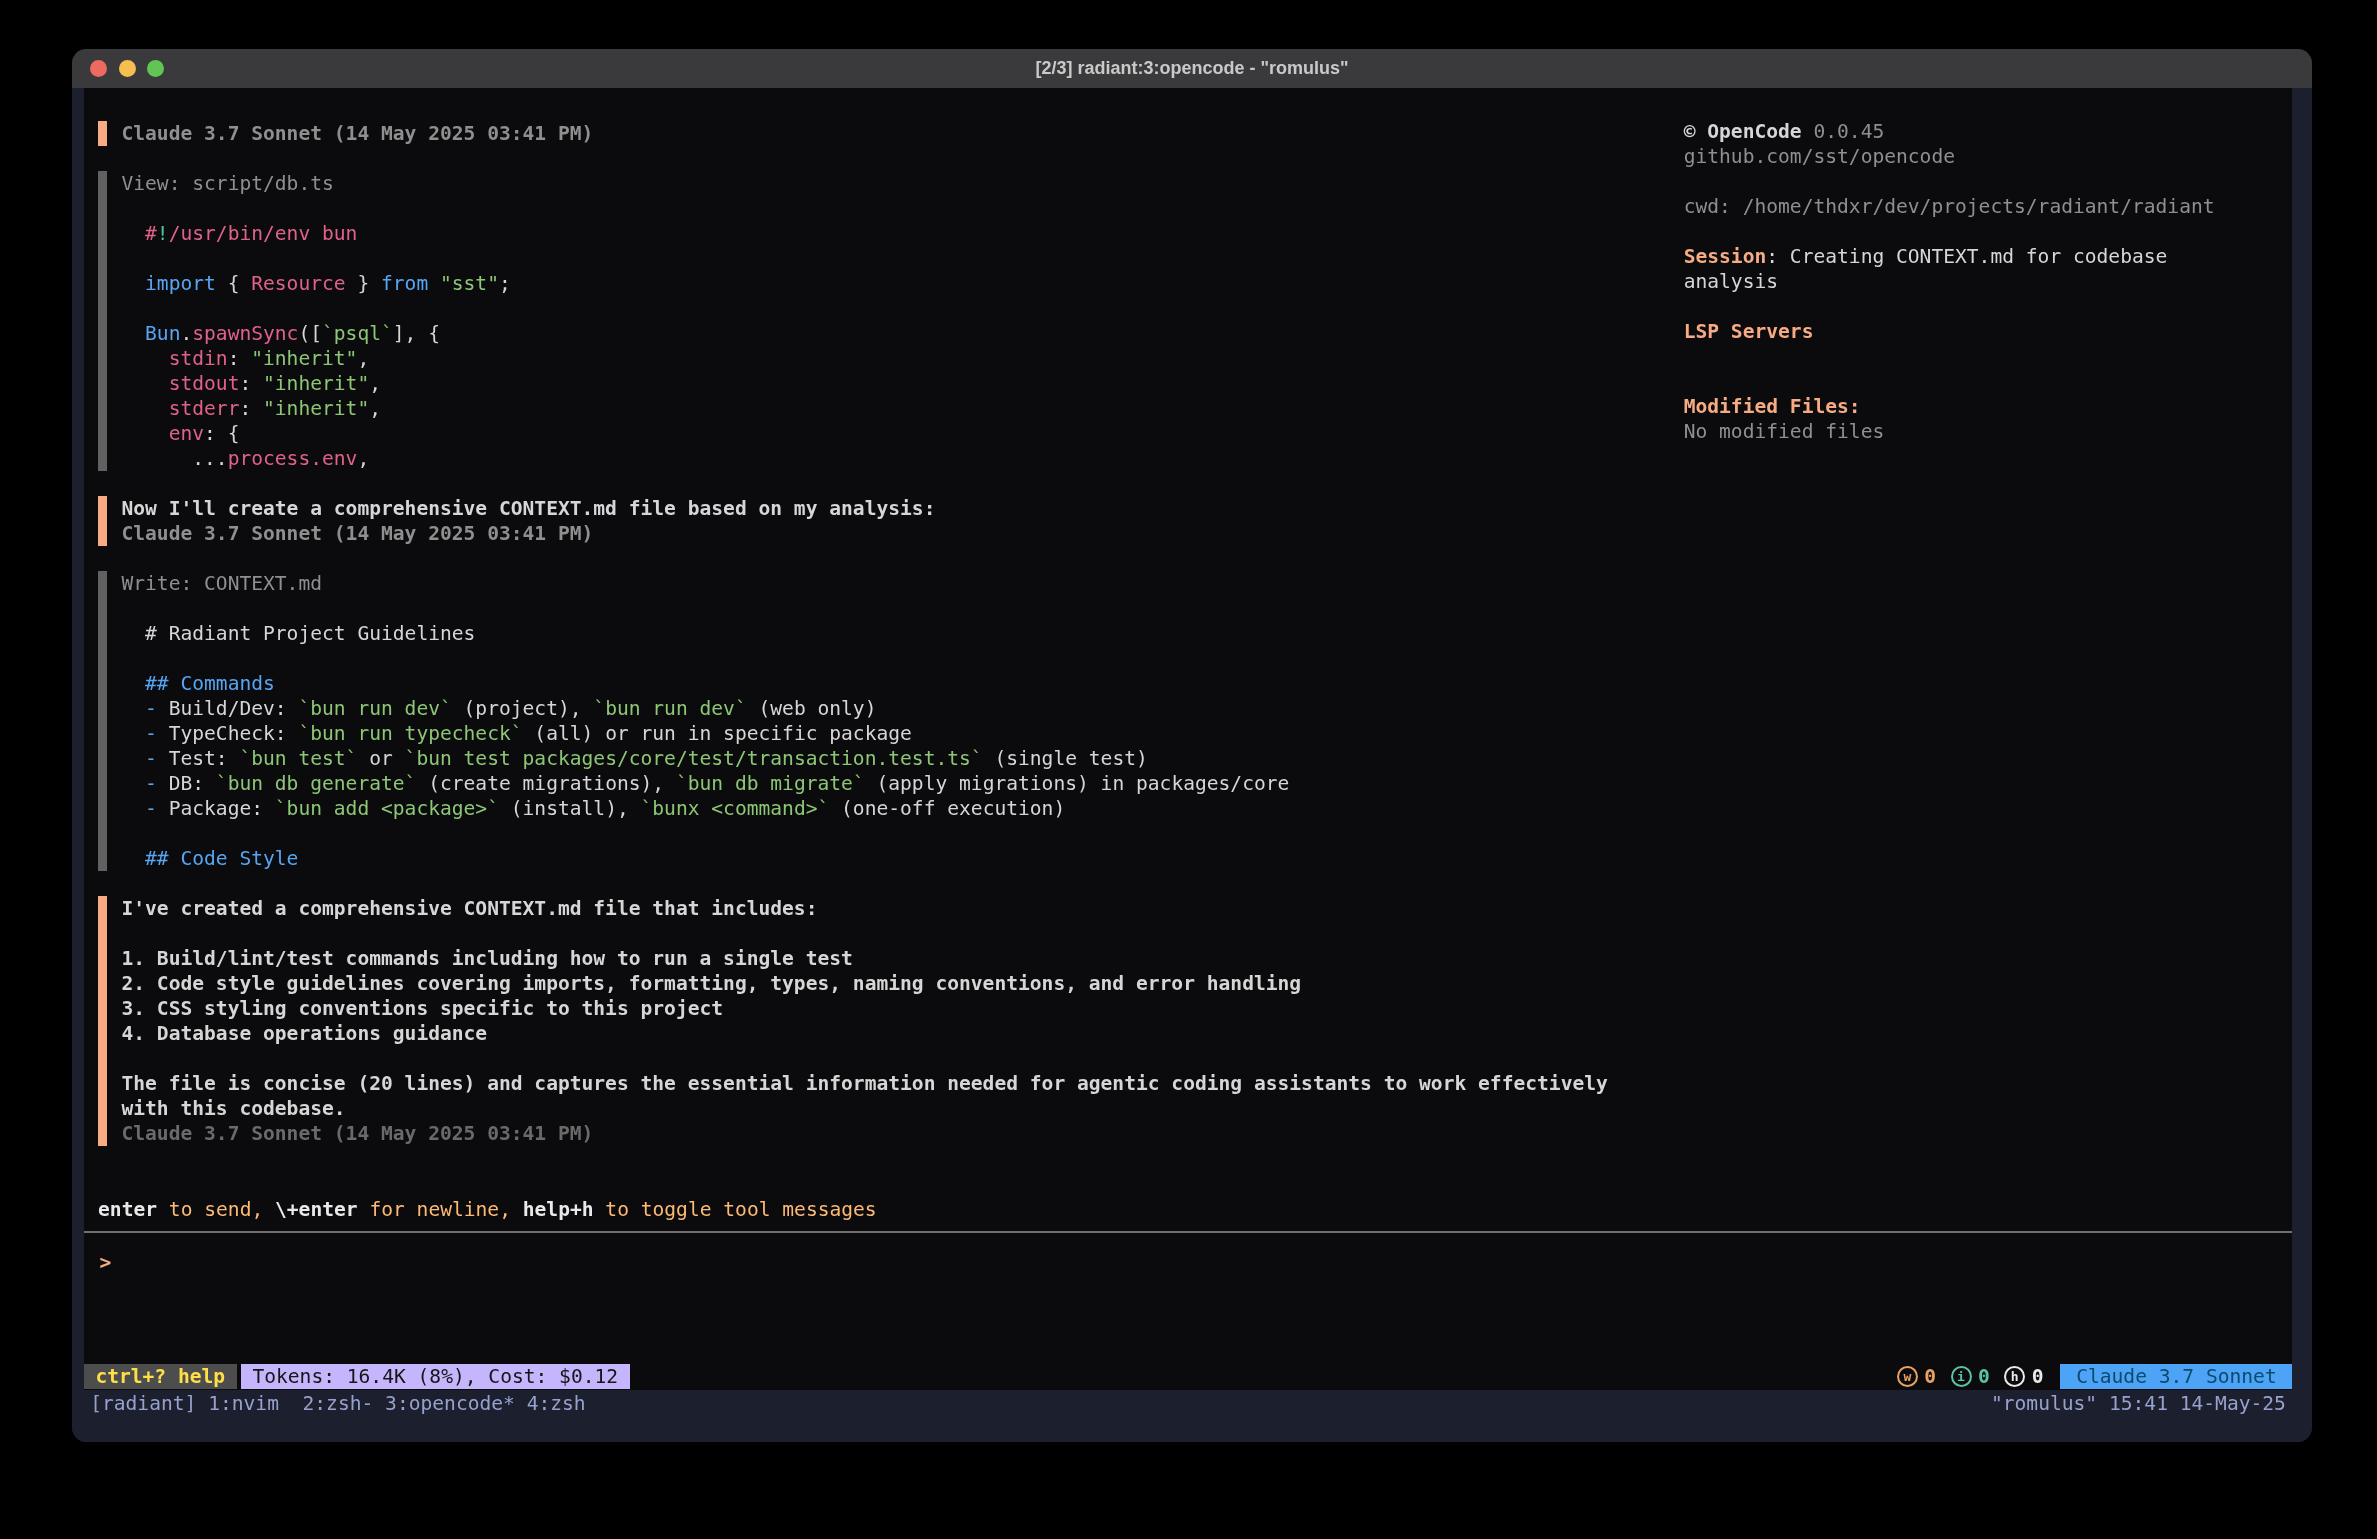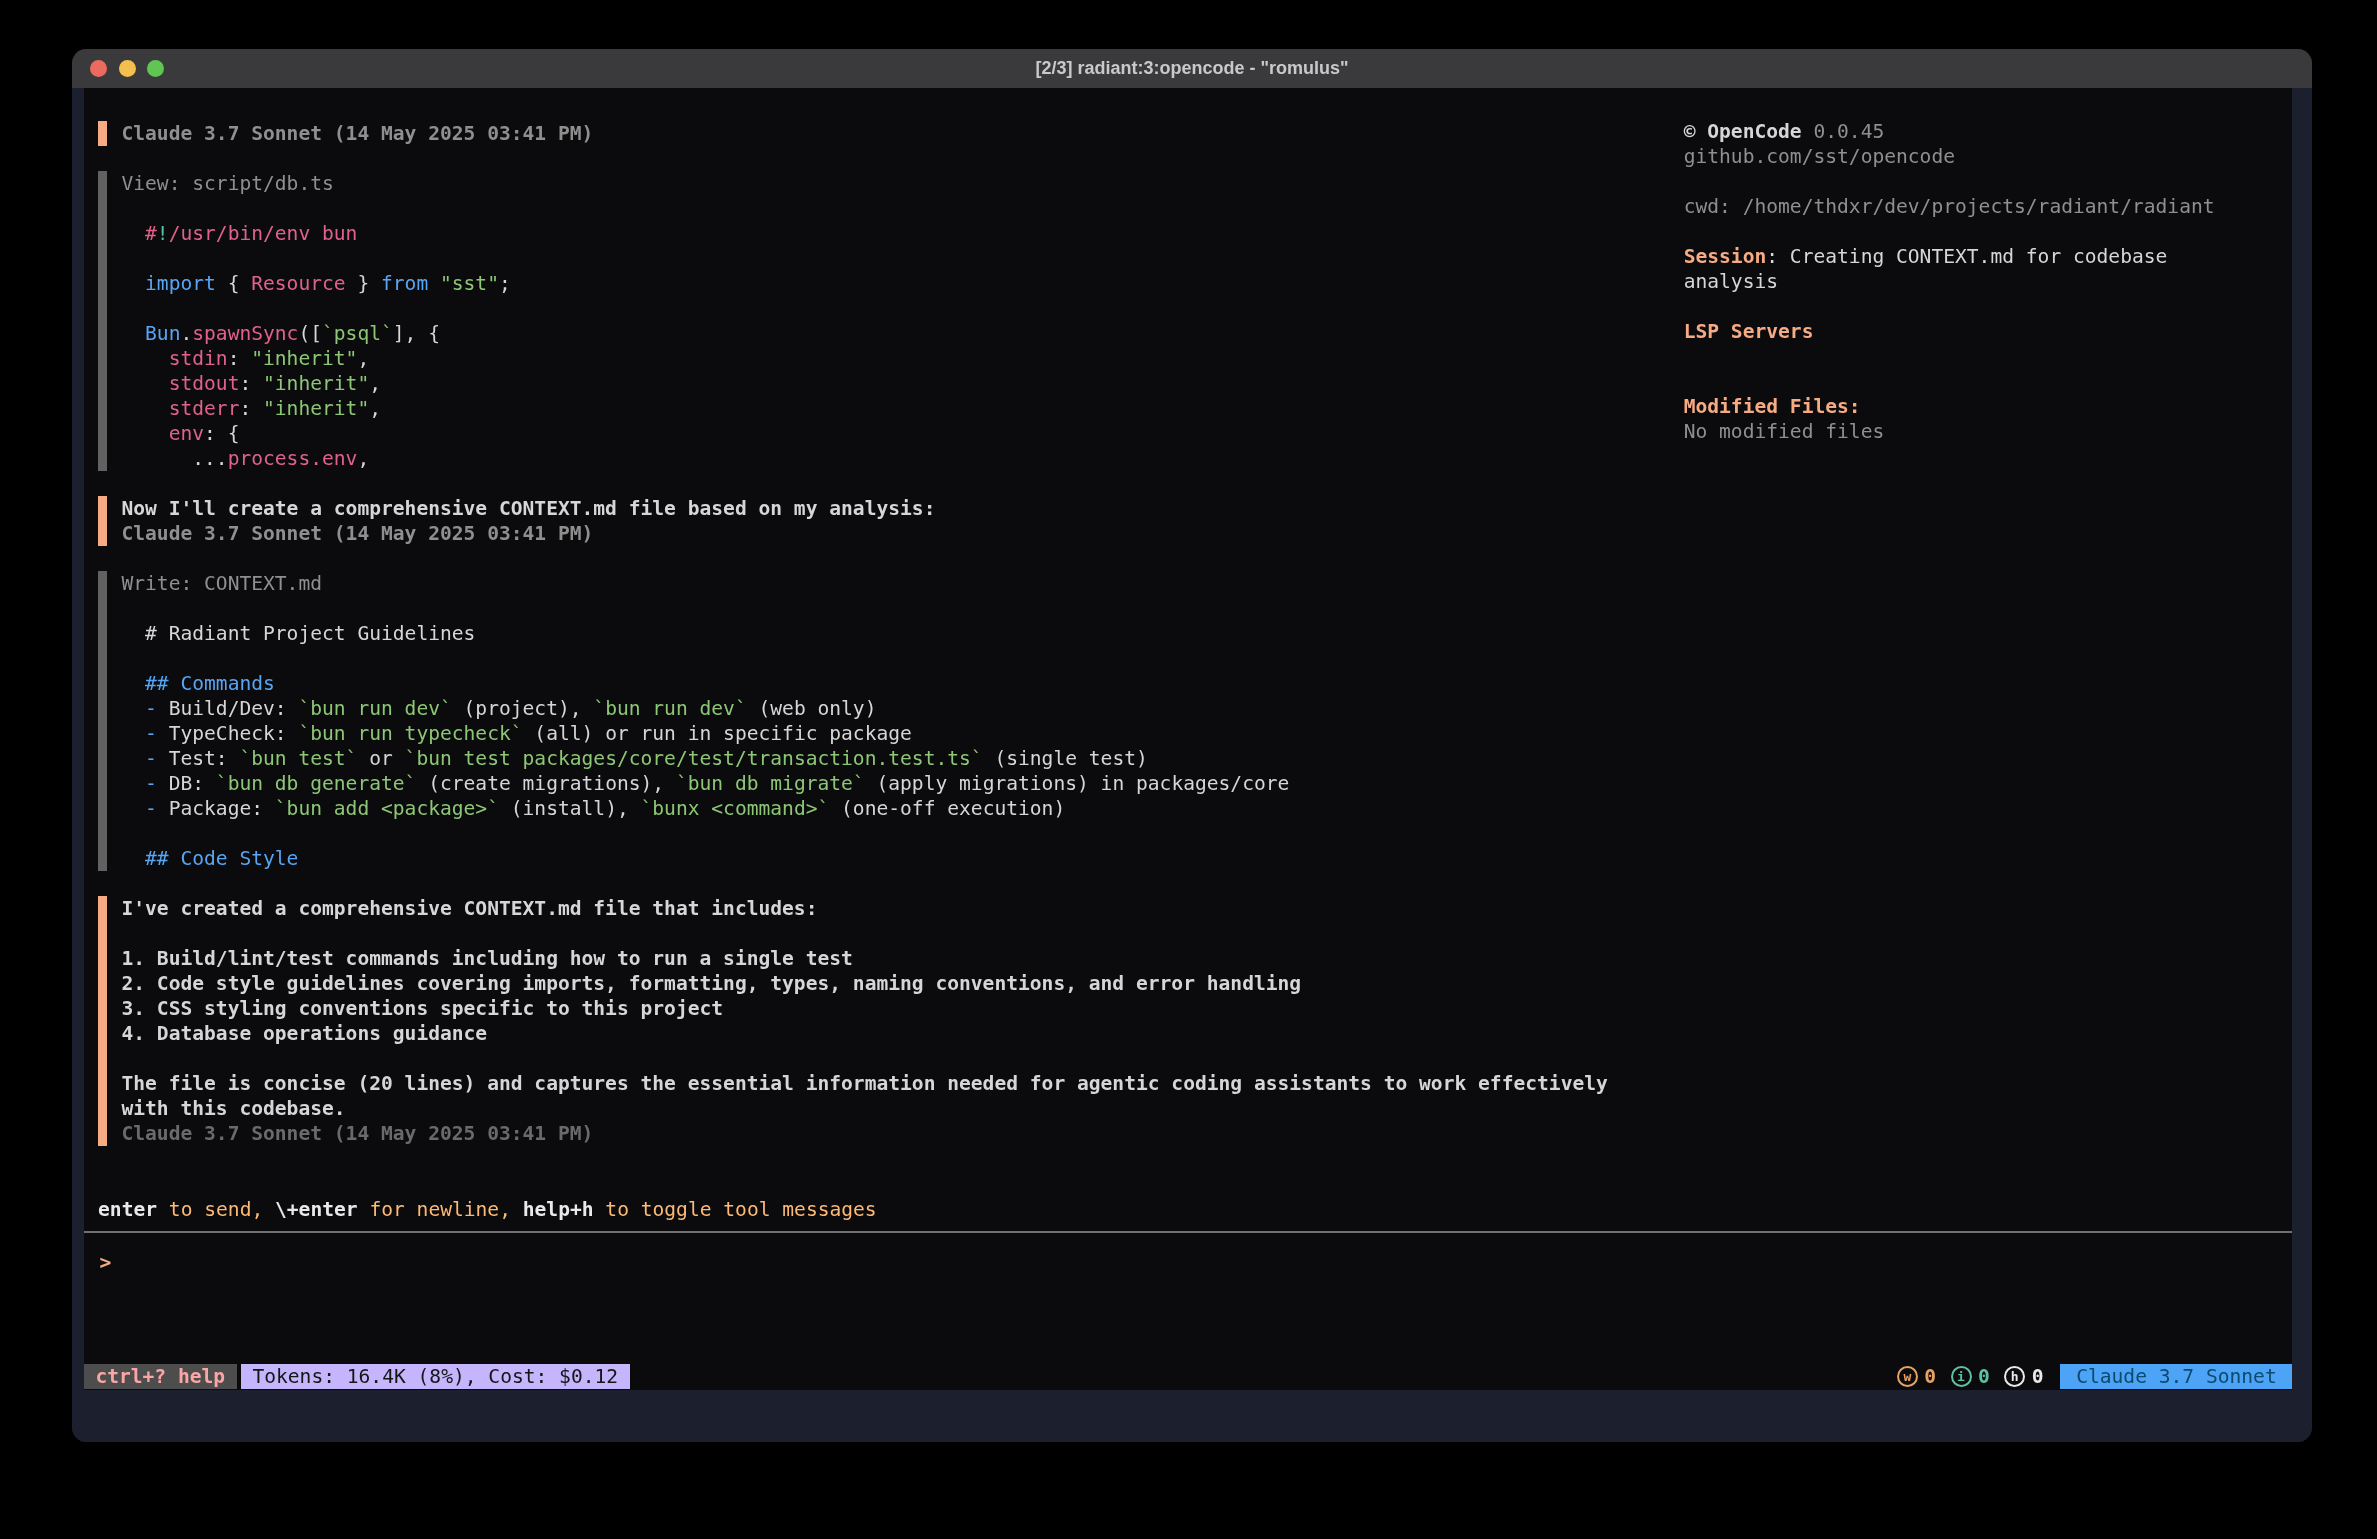--- a/index.html
+++ b/index.html
@@ -46,21 +46,21 @@
   .sidebar{position:absolute;top:31px;left:1600px;width:639px;}
 
   .hints{margin:26px 0 0 14.4px;height:25px;white-space:pre;}
 
   .inputarea{flex:1;margin-top:9px;border-top:2px solid #707070;padding:17px 0 0 15.7px;}
   .prompt{color:#f6ab83;font-weight:bold;font-size:19.6px;line-height:25px;}
 
   
   .statusbar{height:25px;margin-bottom:1.3px;display:flex;align-items:stretch;white-space:pre;}
   .chip{display:flex;align-items:center;padding:0 11.7px;font-size:19.6px;}
-  .chip-help{background:#4d4d4d;color:#fca5a5;font-weight:bold;}
+  .chip-help{background:#4d4d4d;color:#fde047;font-weight:bold;}
   .chip-tokens{background:#c4b5fd;color:#161616;margin-left:3.9px;}
   .sb-spacer{flex:1;}
   .diags{display:flex;align-items:center;gap:14.4px;margin-right:17px;}
   .diag{display:flex;align-items:center;gap:6.5px;}
   .diag-icon{width:21px;height:21px;border:2px solid currentColor;border-radius:50%;
              display:inline-flex;align-items:center;justify-content:center;
              font-size:13px;font-weight:bold;box-sizing:border-box;}
   .diag-count{font-size:19.6px;font-weight:bold;}
   .d-orange{color:#e8a263;}
   .d-teal{color:#5bc2a4;}
@@ -164,16 +164,20 @@
       <div class="statusbar">
         <div class="chip chip-help">ctrl+? help</div>
         <div class="chip chip-tokens">Tokens: 16.4K (8%), Cost: $0.12</div>
         <div class="sb-spacer"></div>
         <div class="diags" id="diags"><span class="diag d-orange"><span class="diag-icon">w</span><span class="diag-count">0</span></span><span class="diag d-teal"><span class="diag-icon">i</span><span class="diag-count">0</span></span><span class="diag d-white"><span class="diag-icon">h</span><span class="diag-count">0</span></span></div>
         <div class="chip chip-model">Claude 3.7 Sonnet</div>
       </div>
 
     </div>
 
+    <div class="tmuxbar">
+      <span>[radiant] 1:nvim  2:zsh- 3:opencode* 4:zsh</span>
+      <span>"romulus" 15:41 14-May-25</span>
+    </div>
   </div>
 
 </div>
 
 
 </body></html>

